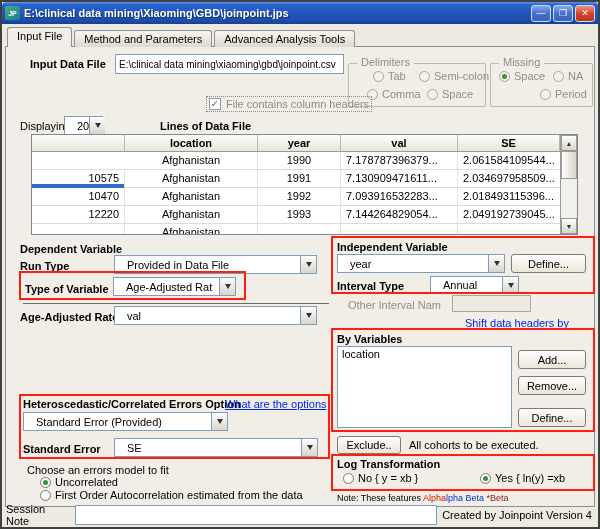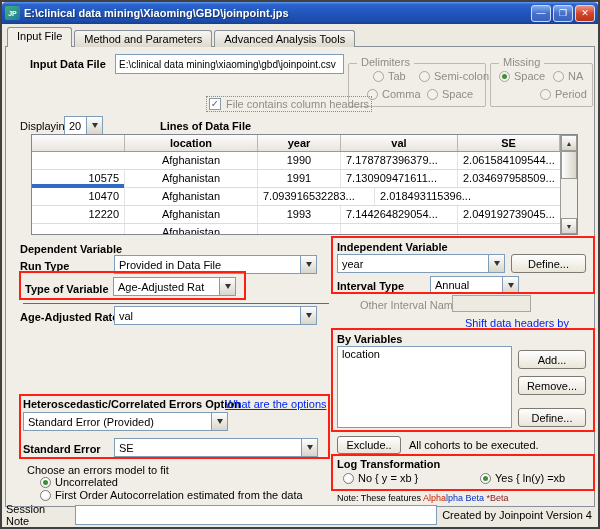--- a/index.html
+++ b/index.html
@@ -57,21 +57,21 @@
   .tbox{
     position:absolute; background:#fff; border:1px solid #7F9DB9;
     font-family:"Liberation Sans",sans-serif; font-size:10px; padding:0 3px;
   }
   .tbox.disabled{ background:#EDEAE1; border-color:#a9a69c; }
 
   .combo{
     position:absolute; height:19px; background:#fff; border:1px solid #7F9DB9;
     display:flex; align-items:center; cursor:default;
   }
-  .combo-text{ flex:1; padding:0 4px; white-space:nowrap; overflow:hidden; }
+  .combo-text{ flex:1; padding:0 12px; white-space:nowrap; overflow:hidden; }
   .combo-btn{
     width:16px; align-self:stretch; border-left:1px solid #7F9DB9;
     background:linear-gradient(180deg,#fdfdfd,#d9d5cb);
     display:flex; align-items:center; justify-content:center; flex:0 0 auto;
   }
   .arr{ width:0; height:0; border-left:3.5px solid transparent; border-right:3.5px solid transparent; border-top:5px solid #333; }
 
   .btn{
     position:absolute; background:linear-gradient(180deg,#fefefe,#e9e5d9);
     border:1px solid #7d7a72; border-radius:3px; font-size:11px;
@@ -255,20 +255,21 @@
         <div class="trow">
           <div class="tcell c0">10575</div>
           <div class="tcell c1">Afghanistan</div>
           <div class="tcell c2">1991</div>
           <div class="tcell c3">7.130909471611...</div>
           <div class="tcell c4">2.034697958509...</div>
         </div>
         <div class="trow">
           <div class="tcell c0">10470</div>
           <div class="tcell c1">Afghanistan</div>
+          <div class="tcell c2">1992</div>
           <div class="tcell c3">7.093916532283...</div>
           <div class="tcell c4">2.018493115396...</div>
         </div>
         <div class="trow">
           <div class="tcell c0">12220</div>
           <div class="tcell c1">Afghanistan</div>
           <div class="tcell c2">1993</div>
           <div class="tcell c3">7.144264829054...</div>
           <div class="tcell c4">2.049192739045...</div>
         </div>
@@ -327,21 +328,21 @@
     <div class="btn" style="left:505px;top:207px;width:75px;height:19px">Define...</div>
 
     <div class="lbl b" style="left:331px;top:233px">Interval Type</div>
     <div class="combo" style="left:424px;top:229px;width:89px;height:18px">
       <span class="combo-text">Annual</span>
       <span class="combo-btn">
           <span class="arr"></span>
         </span>
     </div>
 
-    <div class="lbl gray" style="left:354px;top:252px;width:103px;overflow:hidden">Other Interval Nam</div>
+    <div class="lbl gray" style="left:342px;top:252px;width:103px;overflow:hidden">Other Interval Nam</div>
     <div class="tbox disabled" style="left:446px;top:248px;width:79px;height:17px"></div>
 
     <div class="link" style="left:459px;top:270px">Shift data headers by</div>
 
     <div class="lbl b" style="left:331px;top:286px">By Variables</div>
     <div class="listbox">
       <div class="list-item">location</div>
     </div>
     <div class="btn" style="left:512px;top:303px;width:68px;height:19px">Add...</div>
     <div class="btn" style="left:512px;top:329px;width:68px;height:19px">Remove...</div>

